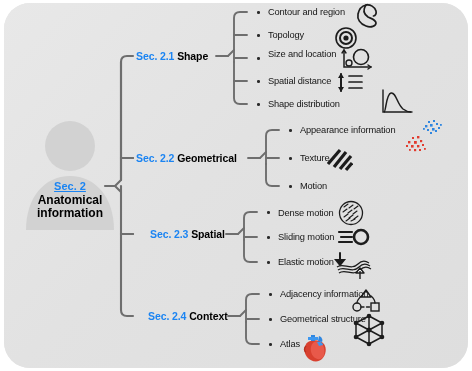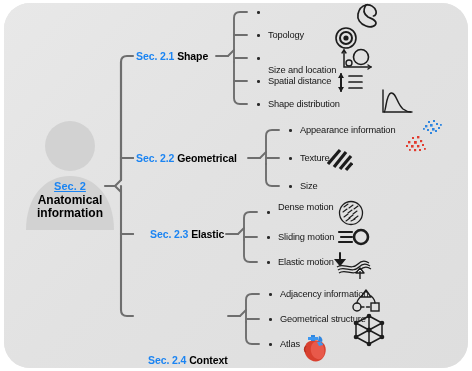--- a/index.html
+++ b/index.html
@@ -93,46 +93,47 @@
   <div class="tx sec-label" style="left:136px;top:50px;">
     <span class="sec-num">Sec. 2.1 </span>
     <span class="sec-name">Shape</span>
   </div>
   <div class="tx sec-label" style="left:136px;top:152px;">
     <span class="sec-num">Sec. 2.2 </span>
     <span class="sec-name">Geometrical</span>
   </div>
   <div class="tx sec-label" style="left:150px;top:228px;">
     <span class="sec-num">Sec. 2.3 </span>
-    <span class="sec-name">Elastic</span>
-  </div>
-  <div class="tx sec-label" style="left:148px;top:310px;margin-top:44px;">
+    <span class="sec-name">Spatial</span>
+  </div>
+  <div class="tx sec-label" style="left:148px;top:310px;">
     <span class="sec-num">Sec. 2.4 </span>
     <span class="sec-name">Context</span>
   </div>
 
   <div class="bullet" style="left:257px;top:11px;"></div>
+  <div class="tx leaf" style="left:268px;top:7px;">Contour and region</div>
   <div class="bullet" style="left:257px;top:34px;"></div>
   <div class="tx leaf" style="left:268px;top:30px;text-align:center;">Topology</div>
   <div class="bullet" style="left:257px;top:57px;"></div>
-  <div class="tx leaf" style="left:268px;top:65px;">Size and location</div>
+  <div class="tx leaf" style="left:268px;top:49px;">Size and location</div>
   <div class="bullet" style="left:257px;top:80px;"></div>
   <div class="tx leaf" style="left:268px;top:76px;">Spatial distance</div>
   <div class="bullet" style="left:257px;top:103px;"></div>
   <div class="tx leaf" style="left:268px;top:99px;">Shape distribution</div>
 
   <div class="bullet" style="left:289px;top:129px;"></div>
   <div class="tx leaf" style="left:300px;top:125px;">Appearance information</div>
   <div class="bullet" style="left:289px;top:157px;"></div>
   <div class="tx leaf" style="left:300px;top:153px;">Texture</div>
   <div class="bullet" style="left:289px;top:185px;"></div>
-  <div class="tx leaf" style="left:300px;top:181px;">Size</div>
+  <div class="tx leaf" style="left:300px;top:181px;">Motion</div>
 
   <div class="bullet" style="left:267px;top:211px;"></div>
-  <div class="tx leaf" style="left:278px;top:202px;">Dense motion</div>
+  <div class="tx leaf" style="left:278px;top:208px;">Dense motion</div>
   <div class="bullet" style="left:267px;top:236px;"></div>
   <div class="tx leaf" style="left:278px;top:232px;">Sliding motion</div>
   <div class="bullet" style="left:267px;top:261px;"></div>
   <div class="tx leaf" style="left:278px;top:257px;">Elastic motion</div>
 
   <div class="bullet" style="left:269px;top:293px;"></div>
   <div class="tx leaf" style="left:280px;top:289px;">Adjacency information</div>
   <div class="bullet" style="left:269px;top:318px;"></div>
   <div class="tx leaf" style="left:280px;top:314px;">Geometrical structure</div>
   <div class="bullet" style="left:269px;top:343px;"></div>

